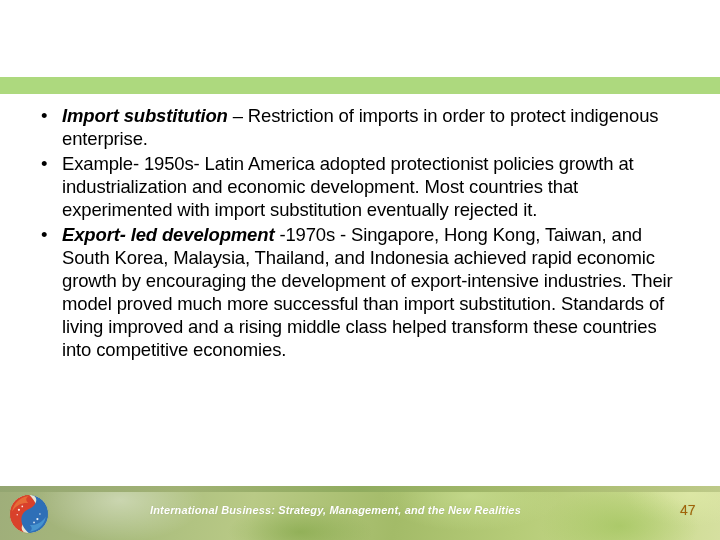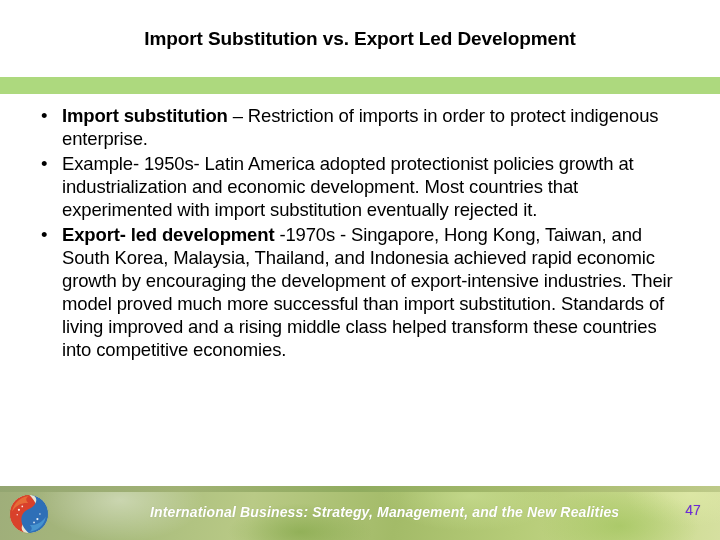--- a/index.html
+++ b/index.html
@@ -78,20 +78,21 @@
     font-size: 18.5px;
     line-height: 23px;
     color: #000000;
   }
   .bullet-body {
     display: block;
   }
 
   .lead-bi {
     font-weight: bold;
+    font-style: italic;
   }
   .lead-b {
     font-weight: normal;
     font-style: normal;
   }
 
   .bullets-wrap {
     position: absolute;
     left: 32px;
     top: 0;
@@ -127,48 +128,44 @@
     position: absolute;
     left: 8px;
     top: 493px;
     width: 42px;
     height: 42px;
   }
   .footer-text {
     position: absolute;
     left: 150px;
     top: 504px;
-    font-size: 14px;
+    font-size: 11px;
     font-style: italic;
     font-weight: bold;
     color: #ffffff;
     letter-spacing: 0.15px;
     white-space: nowrap;
     text-shadow: 0 0 1px rgba(120,140,80,0.45);
   }
   .footer-page {
     position: absolute;
     left: 680px;
     top: 502px;
     width: 26px;
-    text-align: center;
     font-size: 14px;
     font-weight: normal;
-    color: #6d28d9;
+    color: #a16207;
     text-shadow: 0 0 1px rgba(120,140,80,0.45);
   }
 </style>
 </head>
 <body>
 
 <div class="slide">
 
-  <div class="title-zone">
-    <div class="slide-title">Import Substitution vs. Export Led Development</div>
-  </div>
 
   <div class="title-rule"></div>
 
   <div class="body-zone">
     <div class="bullets-wrap">
 
       <div class="bullet">
         <span class="bullet-marker">•</span>
         <span class="bullet-body"><span class="lead-bi">Import substitution</span><span> – Restriction of imports in order to protect indigenous enterprise.</span></span>
       </div>

